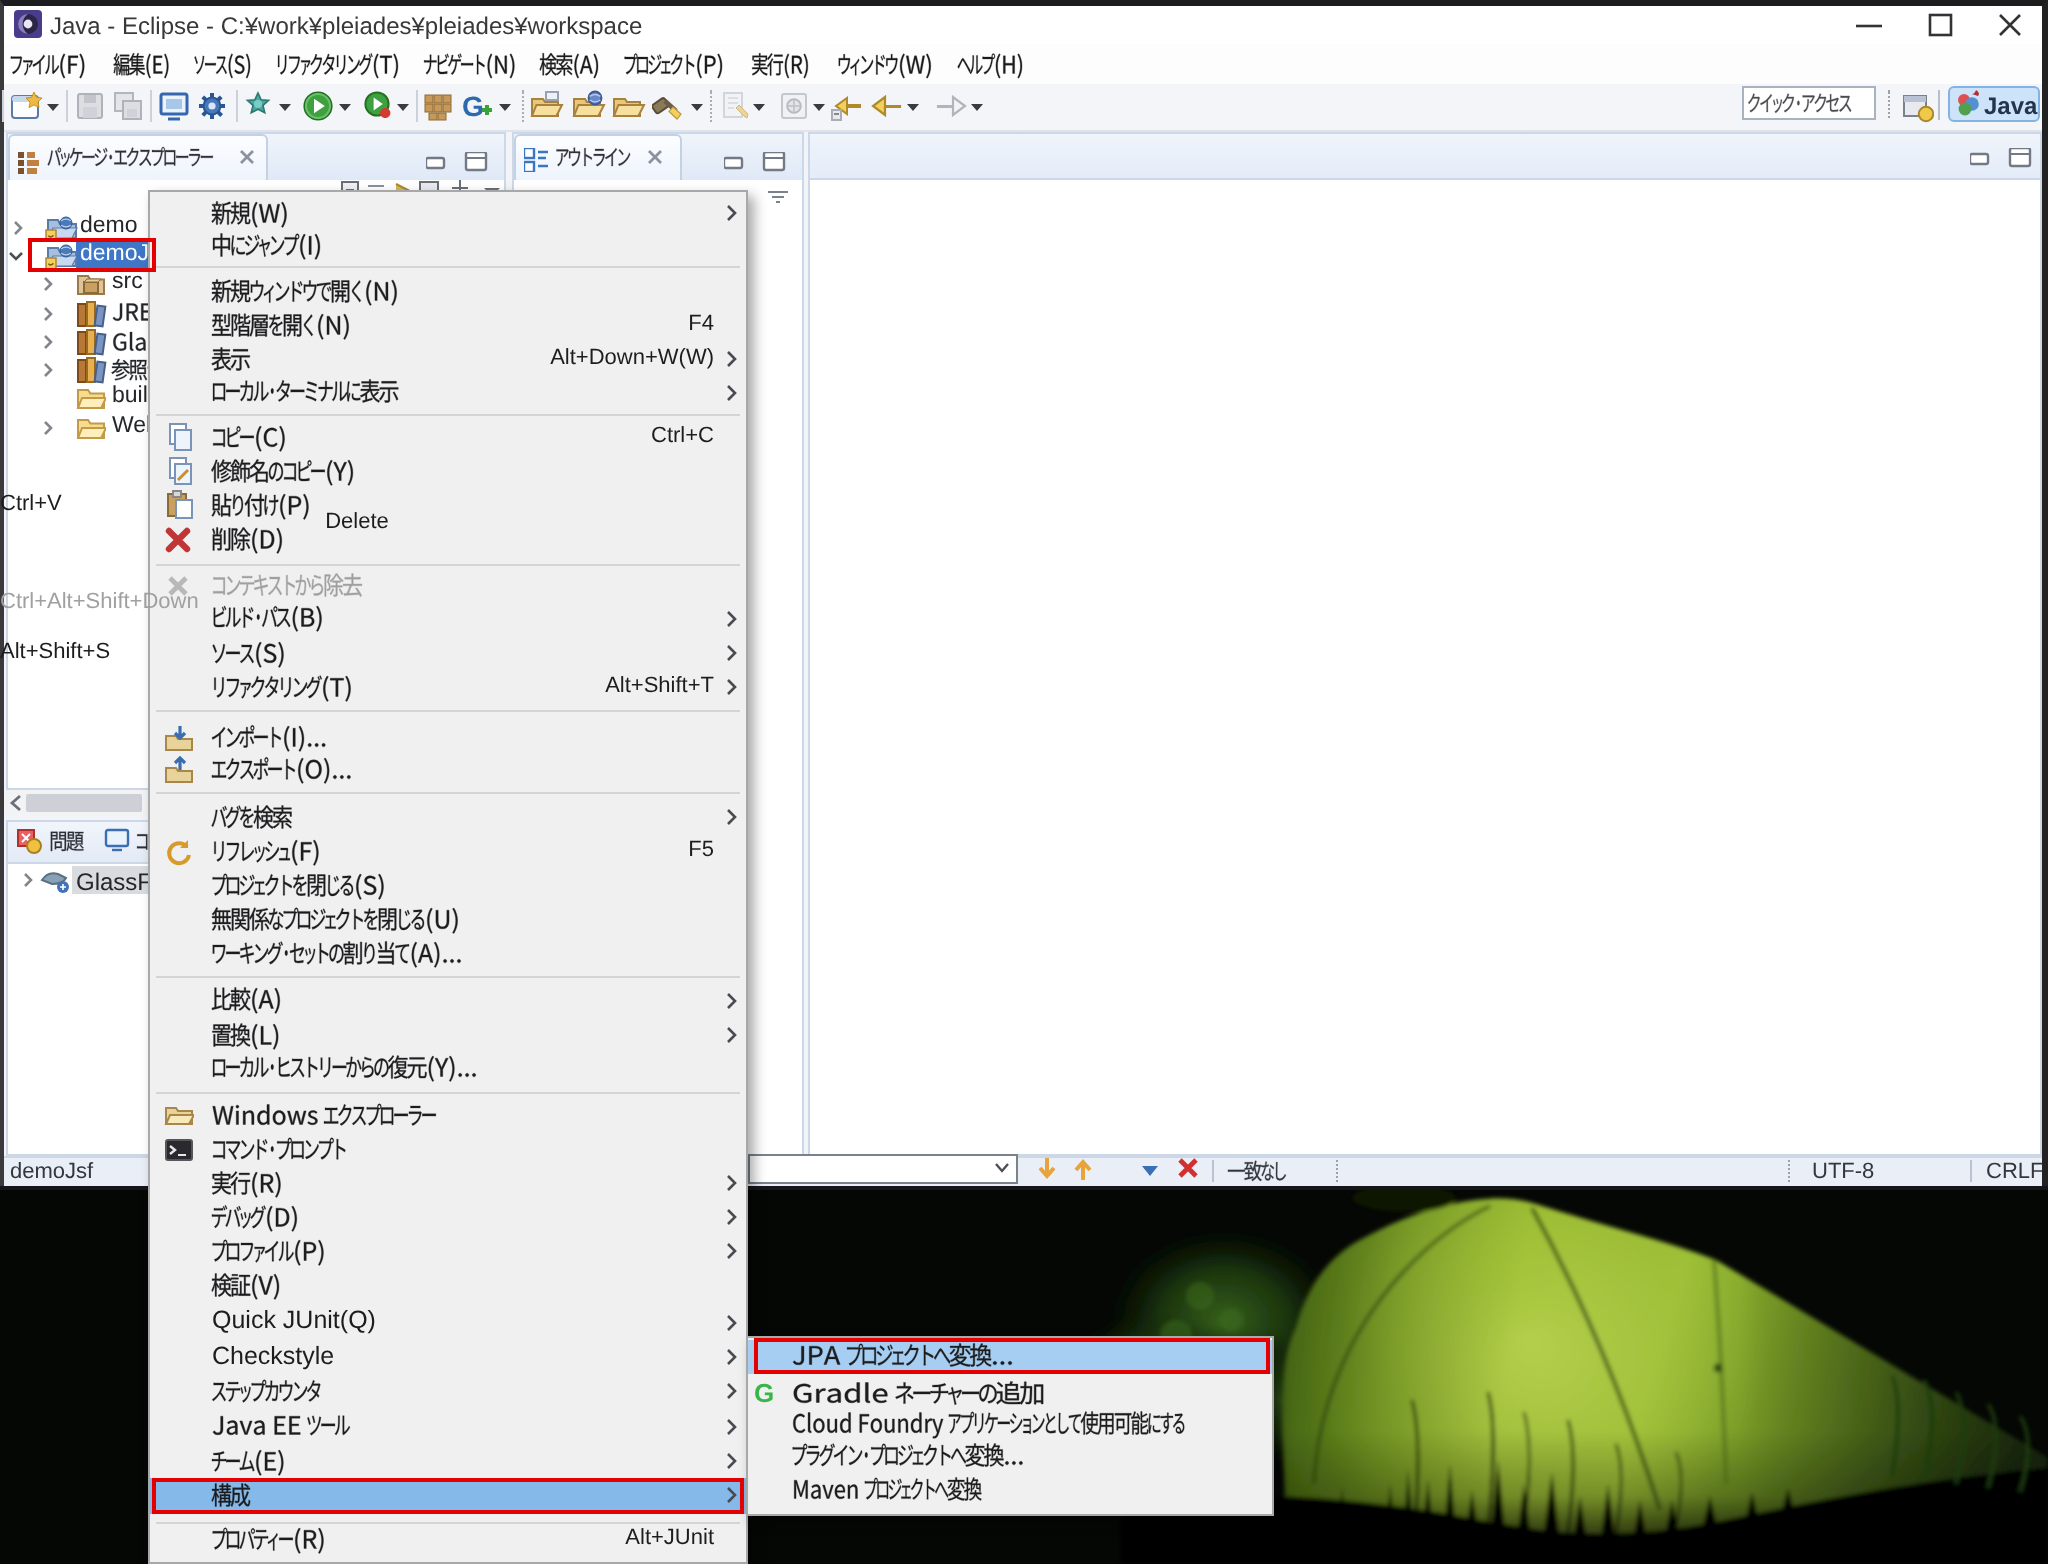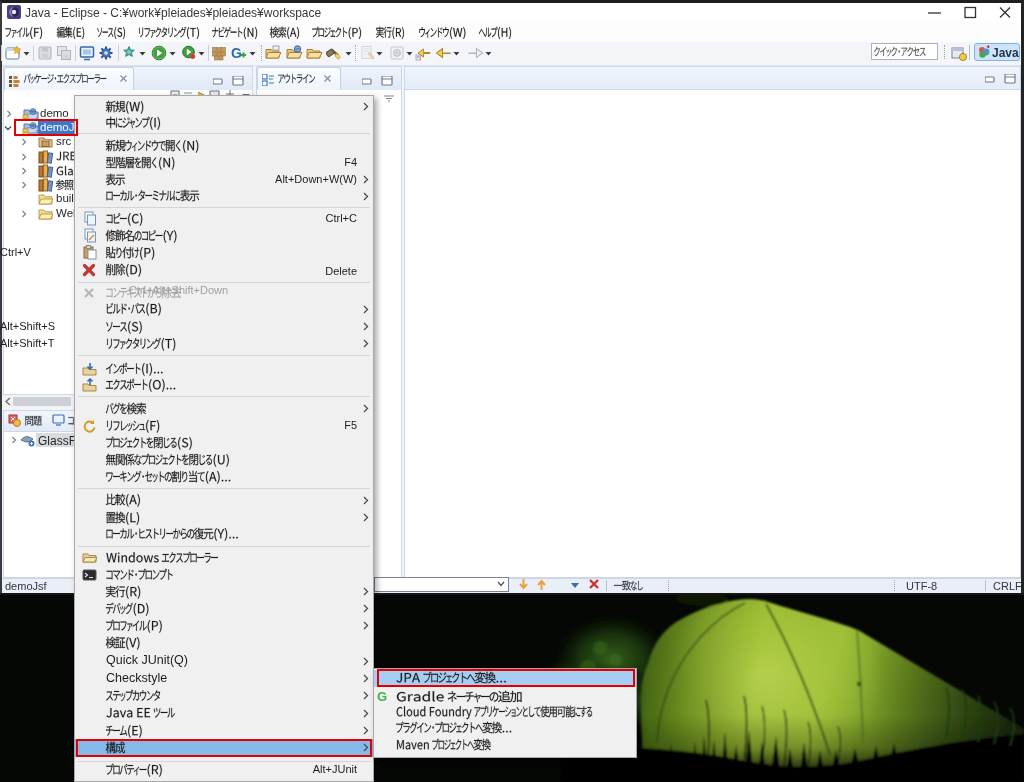--- a/index.html
+++ b/index.html
@@ -986,40 +986,40 @@
   </svg>
 <svg style="position:absolute;left:106.0px;top:261.3px;overflow:visible" width="36.0" height="18.8">
     <g fill="#1d1d1f" stroke="#1d1d1f" stroke-width="14" transform="translate(0,13.25) scale(0.0125,-0.0125)">
       <use href="#c524a" x="0"></use>
       <use href="#c9664" x="760"></use>
       <use href="#c28" x="1520"></use>
       <use href="#c44" x="1858"></use>
       <use href="#c29" x="2546"></use>
     </g>
   </svg>
-<div style="position:absolute;left:0;top:265px;width:357px;text-align:right;font:11px 'Liberation Sans',sans-serif;color:#1d1d1f">Delete</div>
+<div style="position:absolute;left:0;top:255px;width:357px;text-align:center;font:11px 'Liberation Sans',sans-serif;color:#1d1d1f">Delete</div>
 <svg style="position:absolute;left:82px;top:262.8px" width="15" height="15" viewBox="0 0 15 15">
     <path d="M2.5 2.5l9 9M11.5 2.5l-9 9" stroke="#c03535" stroke-width="3.2" stroke-linecap="round"></path>
   </svg>
 <div style="position:absolute;left:78px;top:281.5px;width:292px;height:1px;background:#d4d4d4"></div>
 <svg style="position:absolute;left:106.0px;top:284.3px;overflow:visible" width="75.0" height="18.8">
     <g fill="#a0a0a0" stroke="#a0a0a0" stroke-width="14" transform="translate(0,13.25) scale(0.0125,-0.0125)">
       <use href="#c30b3" x="0"></use>
       <use href="#c30f3" x="560"></use>
       <use href="#c30c6" x="1120"></use>
       <use href="#c30ad" x="1680"></use>
       <use href="#c30b9" x="2240"></use>
       <use href="#c30c8" x="2800"></use>
       <use href="#c304b" x="3360"></use>
       <use href="#c3089" x="3920"></use>
       <use href="#c9664" x="4480"></use>
       <use href="#c53bb" x="5240"></use>
     </g>
   </svg>
-<div style="position:absolute;left:0;top:284px;width:357px;text-align:center;font:11px 'Liberation Sans',sans-serif;color:#a0a0a0">Ctrl+Alt+Shift+Down</div>
+<div style="position:absolute;left:0;top:295px;width:357px;text-align:left;font:11px 'Liberation Sans',sans-serif;color:#a0a0a0">Ctrl+Alt+Shift+Down</div>
 <svg style="position:absolute;left:82px;top:285.8px" width="15" height="15" viewBox="0 0 15 15">
     <path d="M3 3l8 8M11 3l-8 8" stroke="#b8b8b8" stroke-width="2.4"></path>
   </svg>
 <svg style="position:absolute;left:106.0px;top:300.2px;overflow:visible" width="55.9" height="18.8">
     <g fill="#1d1d1f" stroke="#1d1d1f" stroke-width="14" transform="translate(0,13.25) scale(0.0125,-0.0125)">
       <use href="#c30d3" x="0"></use>
       <use href="#c30eb" x="560"></use>
       <use href="#c30c9" x="1120"></use>
       <use href="#c30fb" x="1680"></use>
       <use href="#c30d1" x="2020"></use>
@@ -1054,21 +1054,21 @@
       <use href="#c30af" x="1560"></use>
       <use href="#c30bf" x="2120"></use>
       <use href="#c30ea" x="2680"></use>
       <use href="#c30f3" x="3240"></use>
       <use href="#c30b0" x="3800"></use>
       <use href="#c28" x="4360"></use>
       <use href="#c54" x="4698"></use>
       <use href="#c29" x="5297"></use>
     </g>
   </svg>
-<div style="position:absolute;left:0;top:336.7px;width:357px;font:11px 'Liberation Sans',sans-serif;color:#1d1d1f">Alt+Shift+T</div>
+<div style="position:absolute;left:0;top:336.7px;width:357px;text-align:right;font:11px 'Liberation Sans',sans-serif;color:#1d1d1f">Alt+Shift+T</div>
 <svg style="position:absolute;left:363px;top:339.2px" width="6" height="9" viewBox="0 0 6 9">
     <path d="M1 1l3.5 3.5L1 8" stroke="#4a4a50" stroke-width="1.3" fill="none"></path>
   </svg>
 <div style="position:absolute;left:78px;top:354.8px;width:292px;height:1px;background:#d4d4d4"></div>
 <svg style="position:absolute;left:106.0px;top:360.4px;overflow:visible" width="57.5" height="18.8">
     <g fill="#1d1d1f" stroke="#1d1d1f" stroke-width="14" transform="translate(0,13.25) scale(0.0125,-0.0125)">
       <use href="#c30a4" x="0"></use>
       <use href="#c30f3" x="560"></use>
       <use href="#c30dd" x="1120"></use>
       <use href="#c30fc" x="1680"></use>

